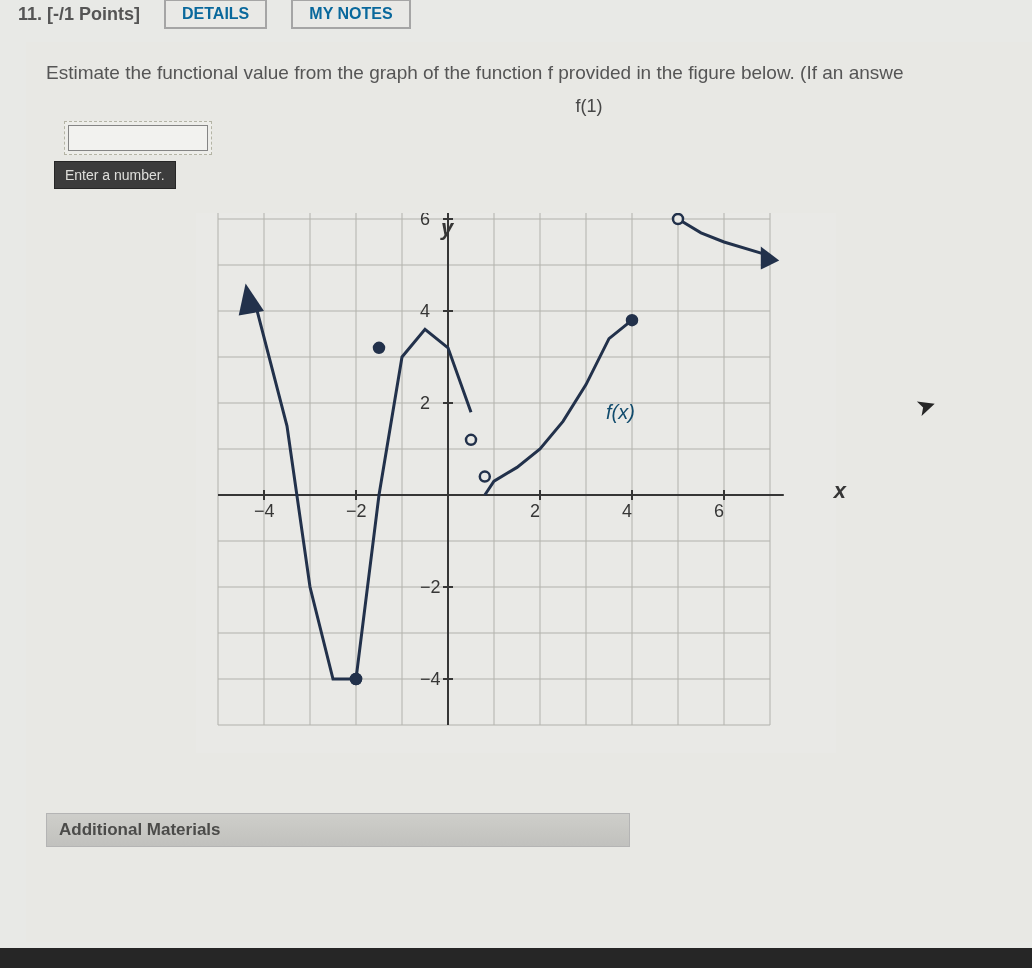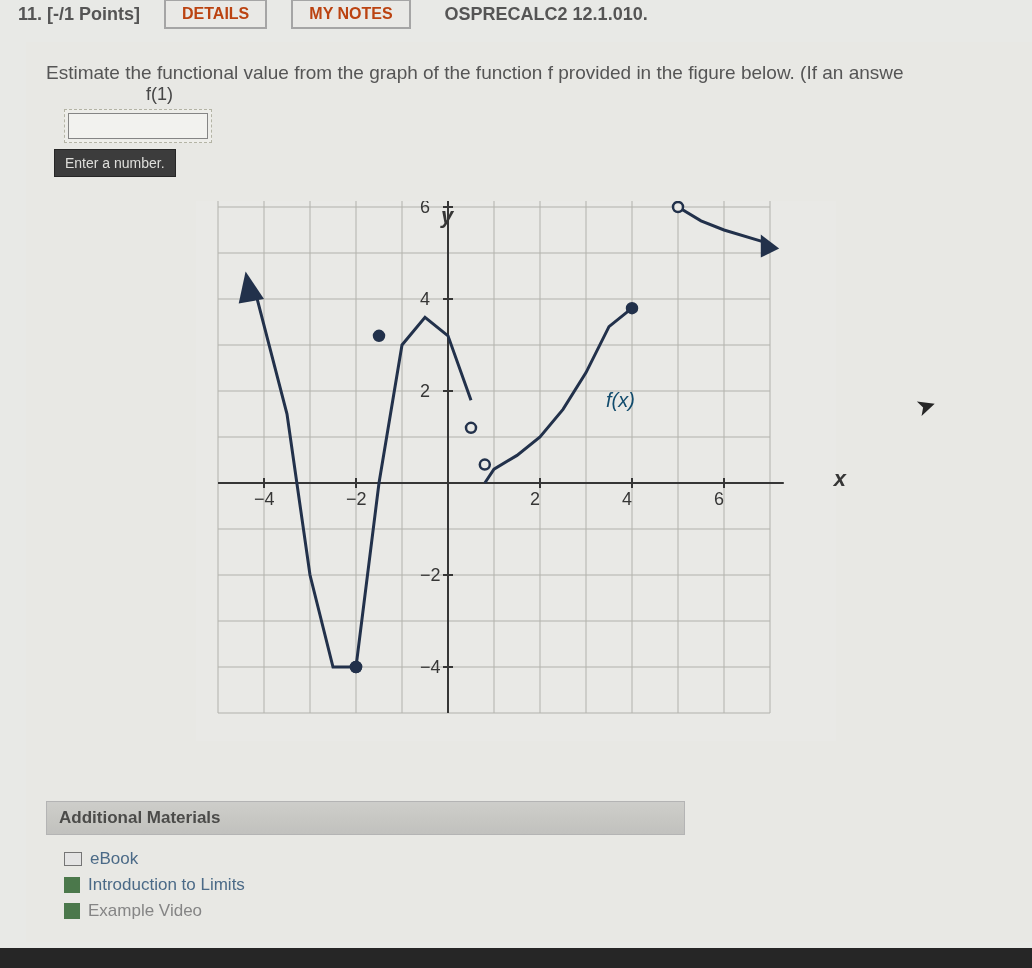--- a/index.html
+++ b/index.html
@@ -20,21 +20,21 @@
       height: 28px;
     }
     .points {
       color: #555;
       font-size: 18px;
       font-weight: bold;
     }
     .tab-btn {
       border: 2px solid #aaa;
       background: #f4f4f0;
-      color: #c2410c;
+      color: #0369a1;
       padding: 4px 16px;
       font-size: 16px;
       font-weight: bold;
       cursor: pointer;
     }
     .ref {
       color: #555;
       font-size: 18px;
       font-weight: bold;
       margin-left: 10px;
@@ -42,27 +42,29 @@
     .content {
       background: #f2f2ee;
       margin: 14px 0 0 26px;
       padding: 20px 0 0 20px;
       position: relative;
       height: 900px;
     }
     .question {
       color: #555;
       font-size: 19px;
+      margin-bottom: 12px;
       white-space: nowrap;
     }
     .fx-label {
       color: #444;
       font-size: 18px;
       margin-left: 100px;
       margin-bottom: 4px;
+      text-align: center;
     }
     .answer-box {
       border: 1px dashed #bba;
       padding: 3px;
       display: inline-block;
       margin-left: 18px;
       background: #f8f8f4;
     }
     .answer-input {
       border: 1px solid #888;
@@ -122,21 +124,21 @@
       transform: rotate(-18deg);
     }
     .section-title {
       background: linear-gradient(#d6d6d2,#c9c9c5);
       color: #4a4a48;
       font-weight: bold;
       font-size: 17px;
       padding: 6px 12px;
       border: 1px solid #bbb;
       margin-top: 60px;
-      width: 639px;
+      width: 584px;
     }
     .materials {
       padding: 14px 0 0 18px;
     }
     .link-row {
       display: flex;
       align-items: center;
       gap: 8px;
       color: #4a6b8a;
       font-size: 17px;
@@ -165,21 +167,20 @@
       background:#222;
     }
   </style>
 </head>
 <body>
 
 <div class="topbar">
   <span class="points">11. [-/1 Points]</span>
   <button class="tab-btn">DETAILS</button>
   <button class="tab-btn">MY NOTES</button>
-  <span class="ref">OSPRECALC2 12.1.010.</span>
 </div>
 
 <div class="content">
   <div class="question">Estimate the functional value from the graph of the function f provided in the figure below. (If an answe</div>
   <div class="fx-label">f(1)</div>
   <div class="answer-box">
     <input class="answer-input" type="text" style="">
   </div>
   <div>
     <span class="tooltip">Enter a number.</span>
@@ -255,29 +256,15 @@
         <circle cx="160" cy="466" r="5" stroke="#1e2e4a" stroke-width="2.5" fill="#f4f4f0"></circle>
         <circle cx="160" cy="466" r="5" stroke="#1e2e4a" stroke-width="2.5" fill="#1e2e4a"></circle>
         <circle cx="183" cy="134.79999999999998" r="5" stroke="#1e2e4a" stroke-width="2.5" fill="#1e2e4a"></circle>
         <circle cx="436" cy="107.20000000000002" r="5" stroke="#1e2e4a" stroke-width="2.5" fill="#1e2e4a"></circle>
       </svg>
   </div>
 
   <span class="cursor">➤</span>
 
   <div class="section-title">Additional Materials</div>
-  <div class="materials">
-    <div class="link-row">
-      <span class="icon-box"></span>
-      <span>eBook</span>
-    </div>
-    <div class="link-row">
-      <span class="icon-green"></span>
-      <span>Introduction to Limits</span>
-    </div>
-    <div class="link-row">
-      <span class="icon-green"></span>
-      <span class="cutoff">Example Video</span>
-    </div>
-  </div>
 </div>
 
 <div class="bottom-dark"></div>
 
 </body></html>

